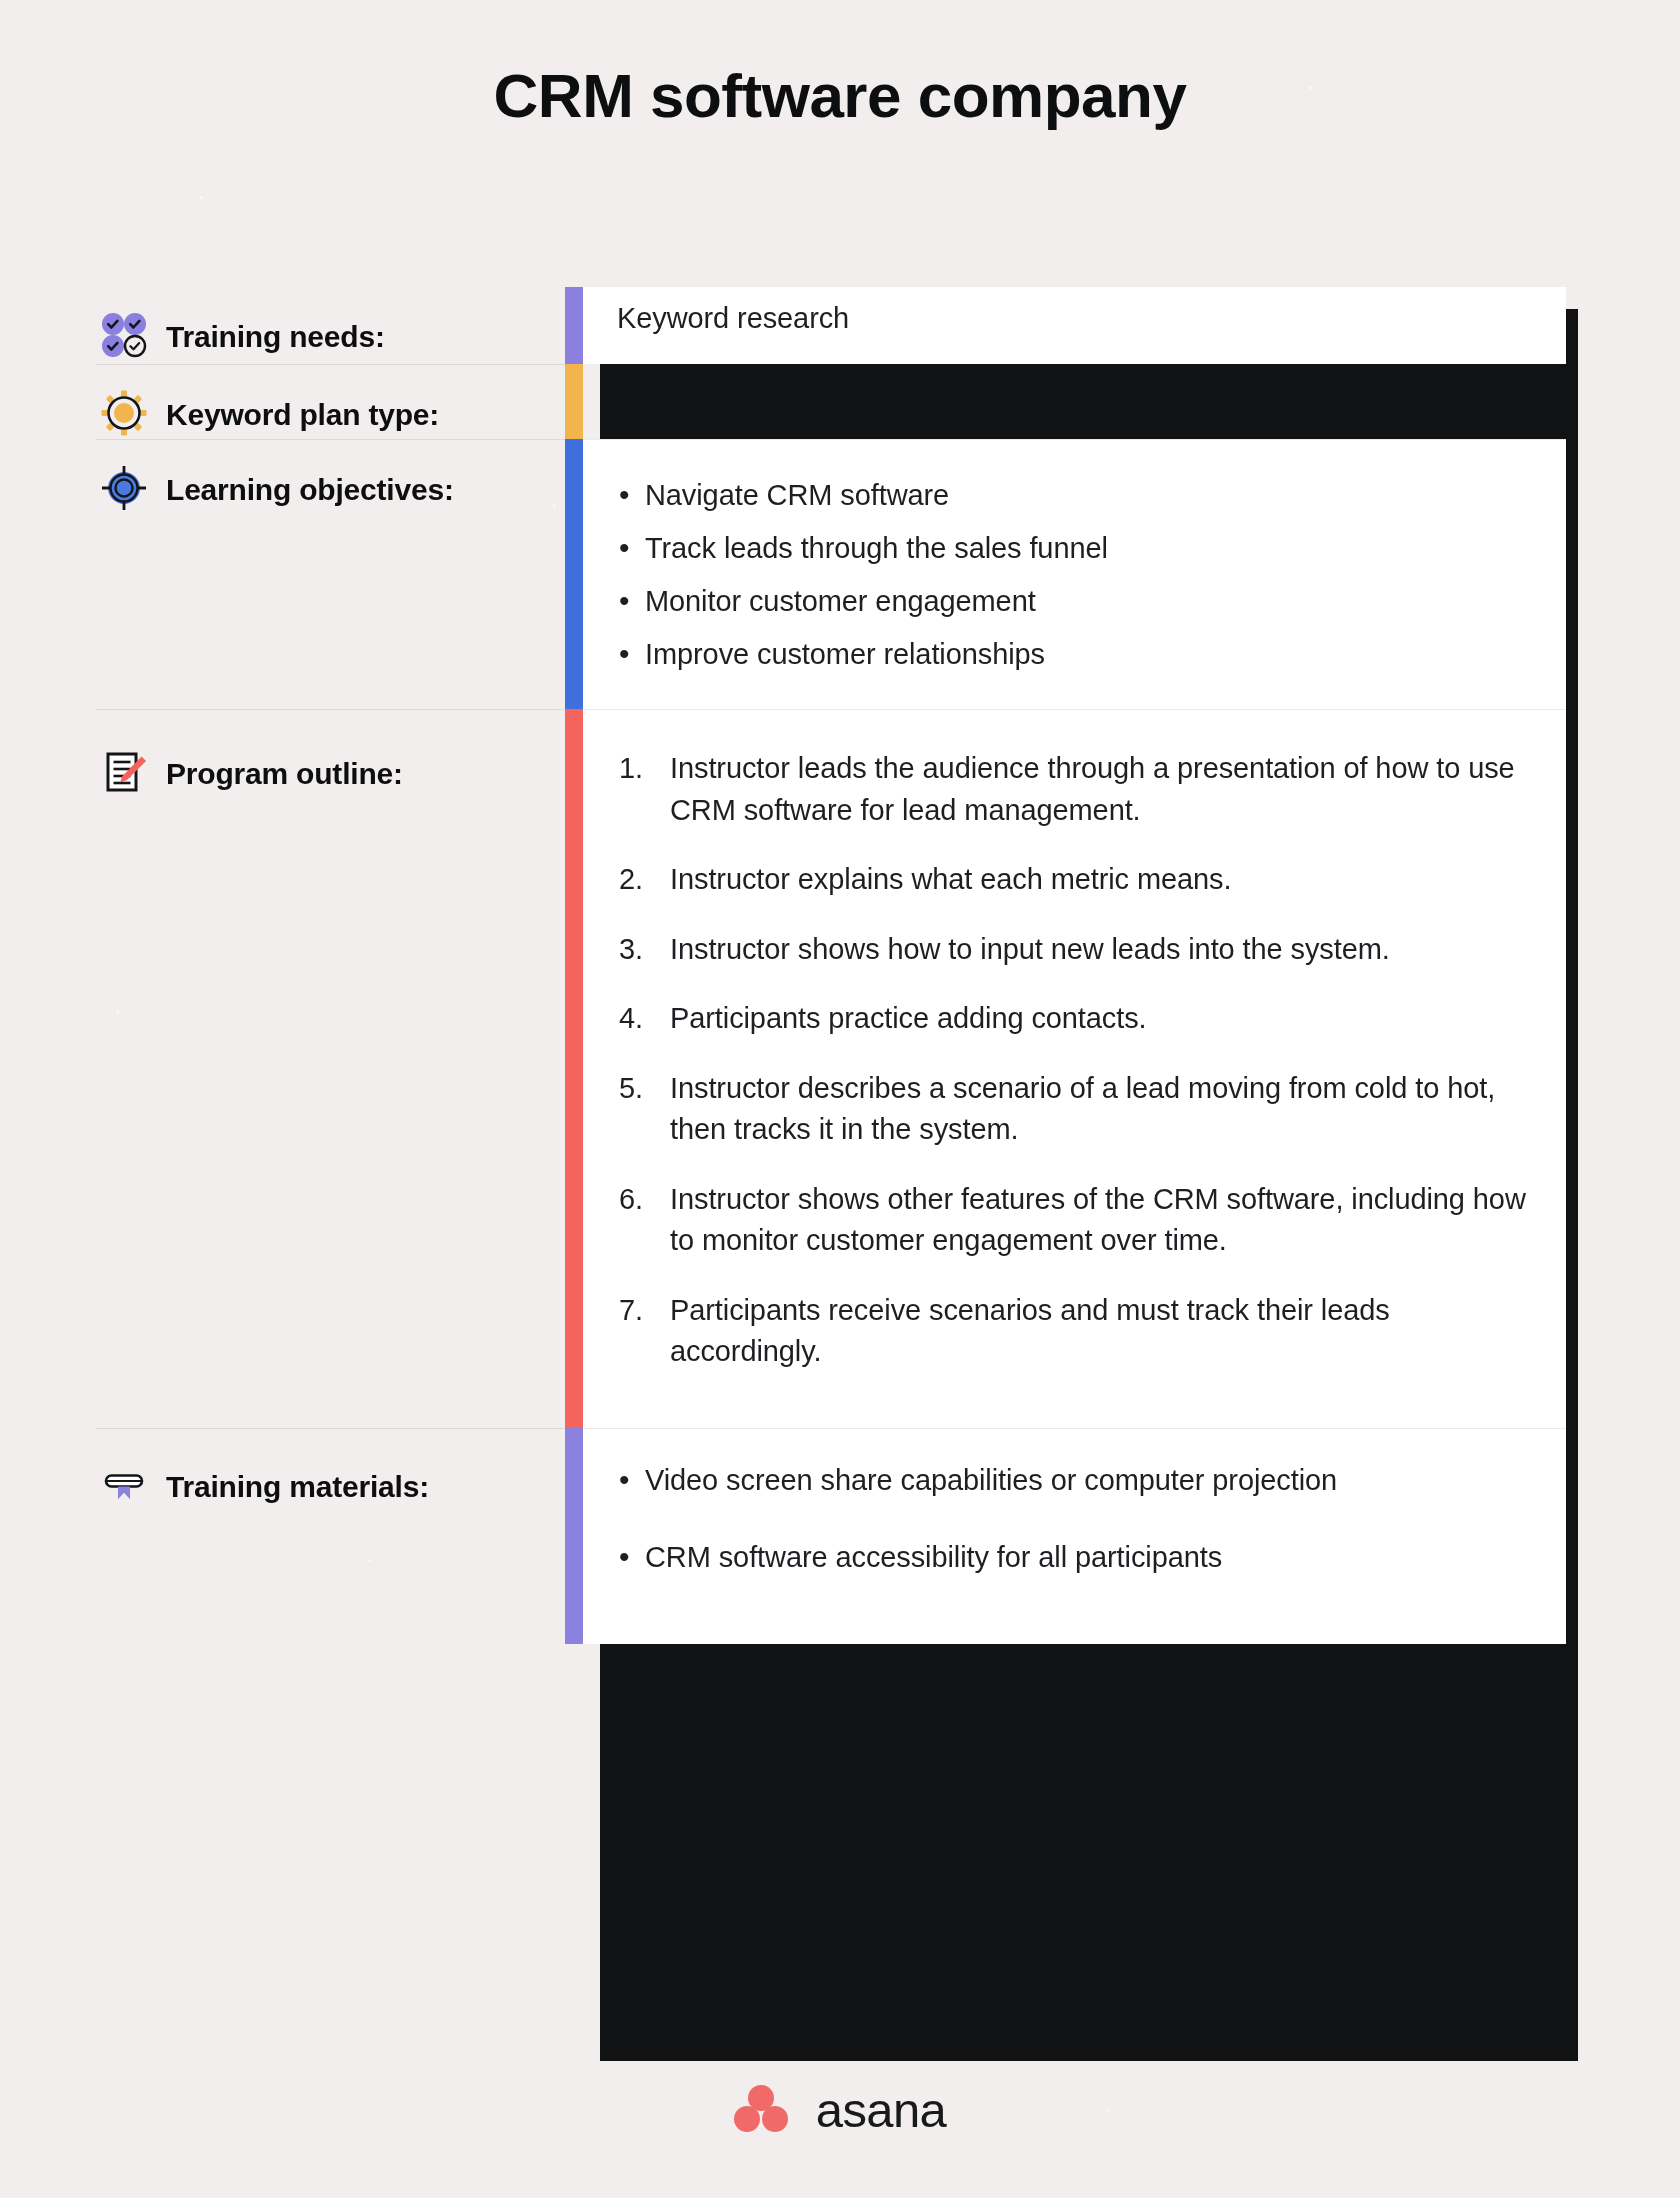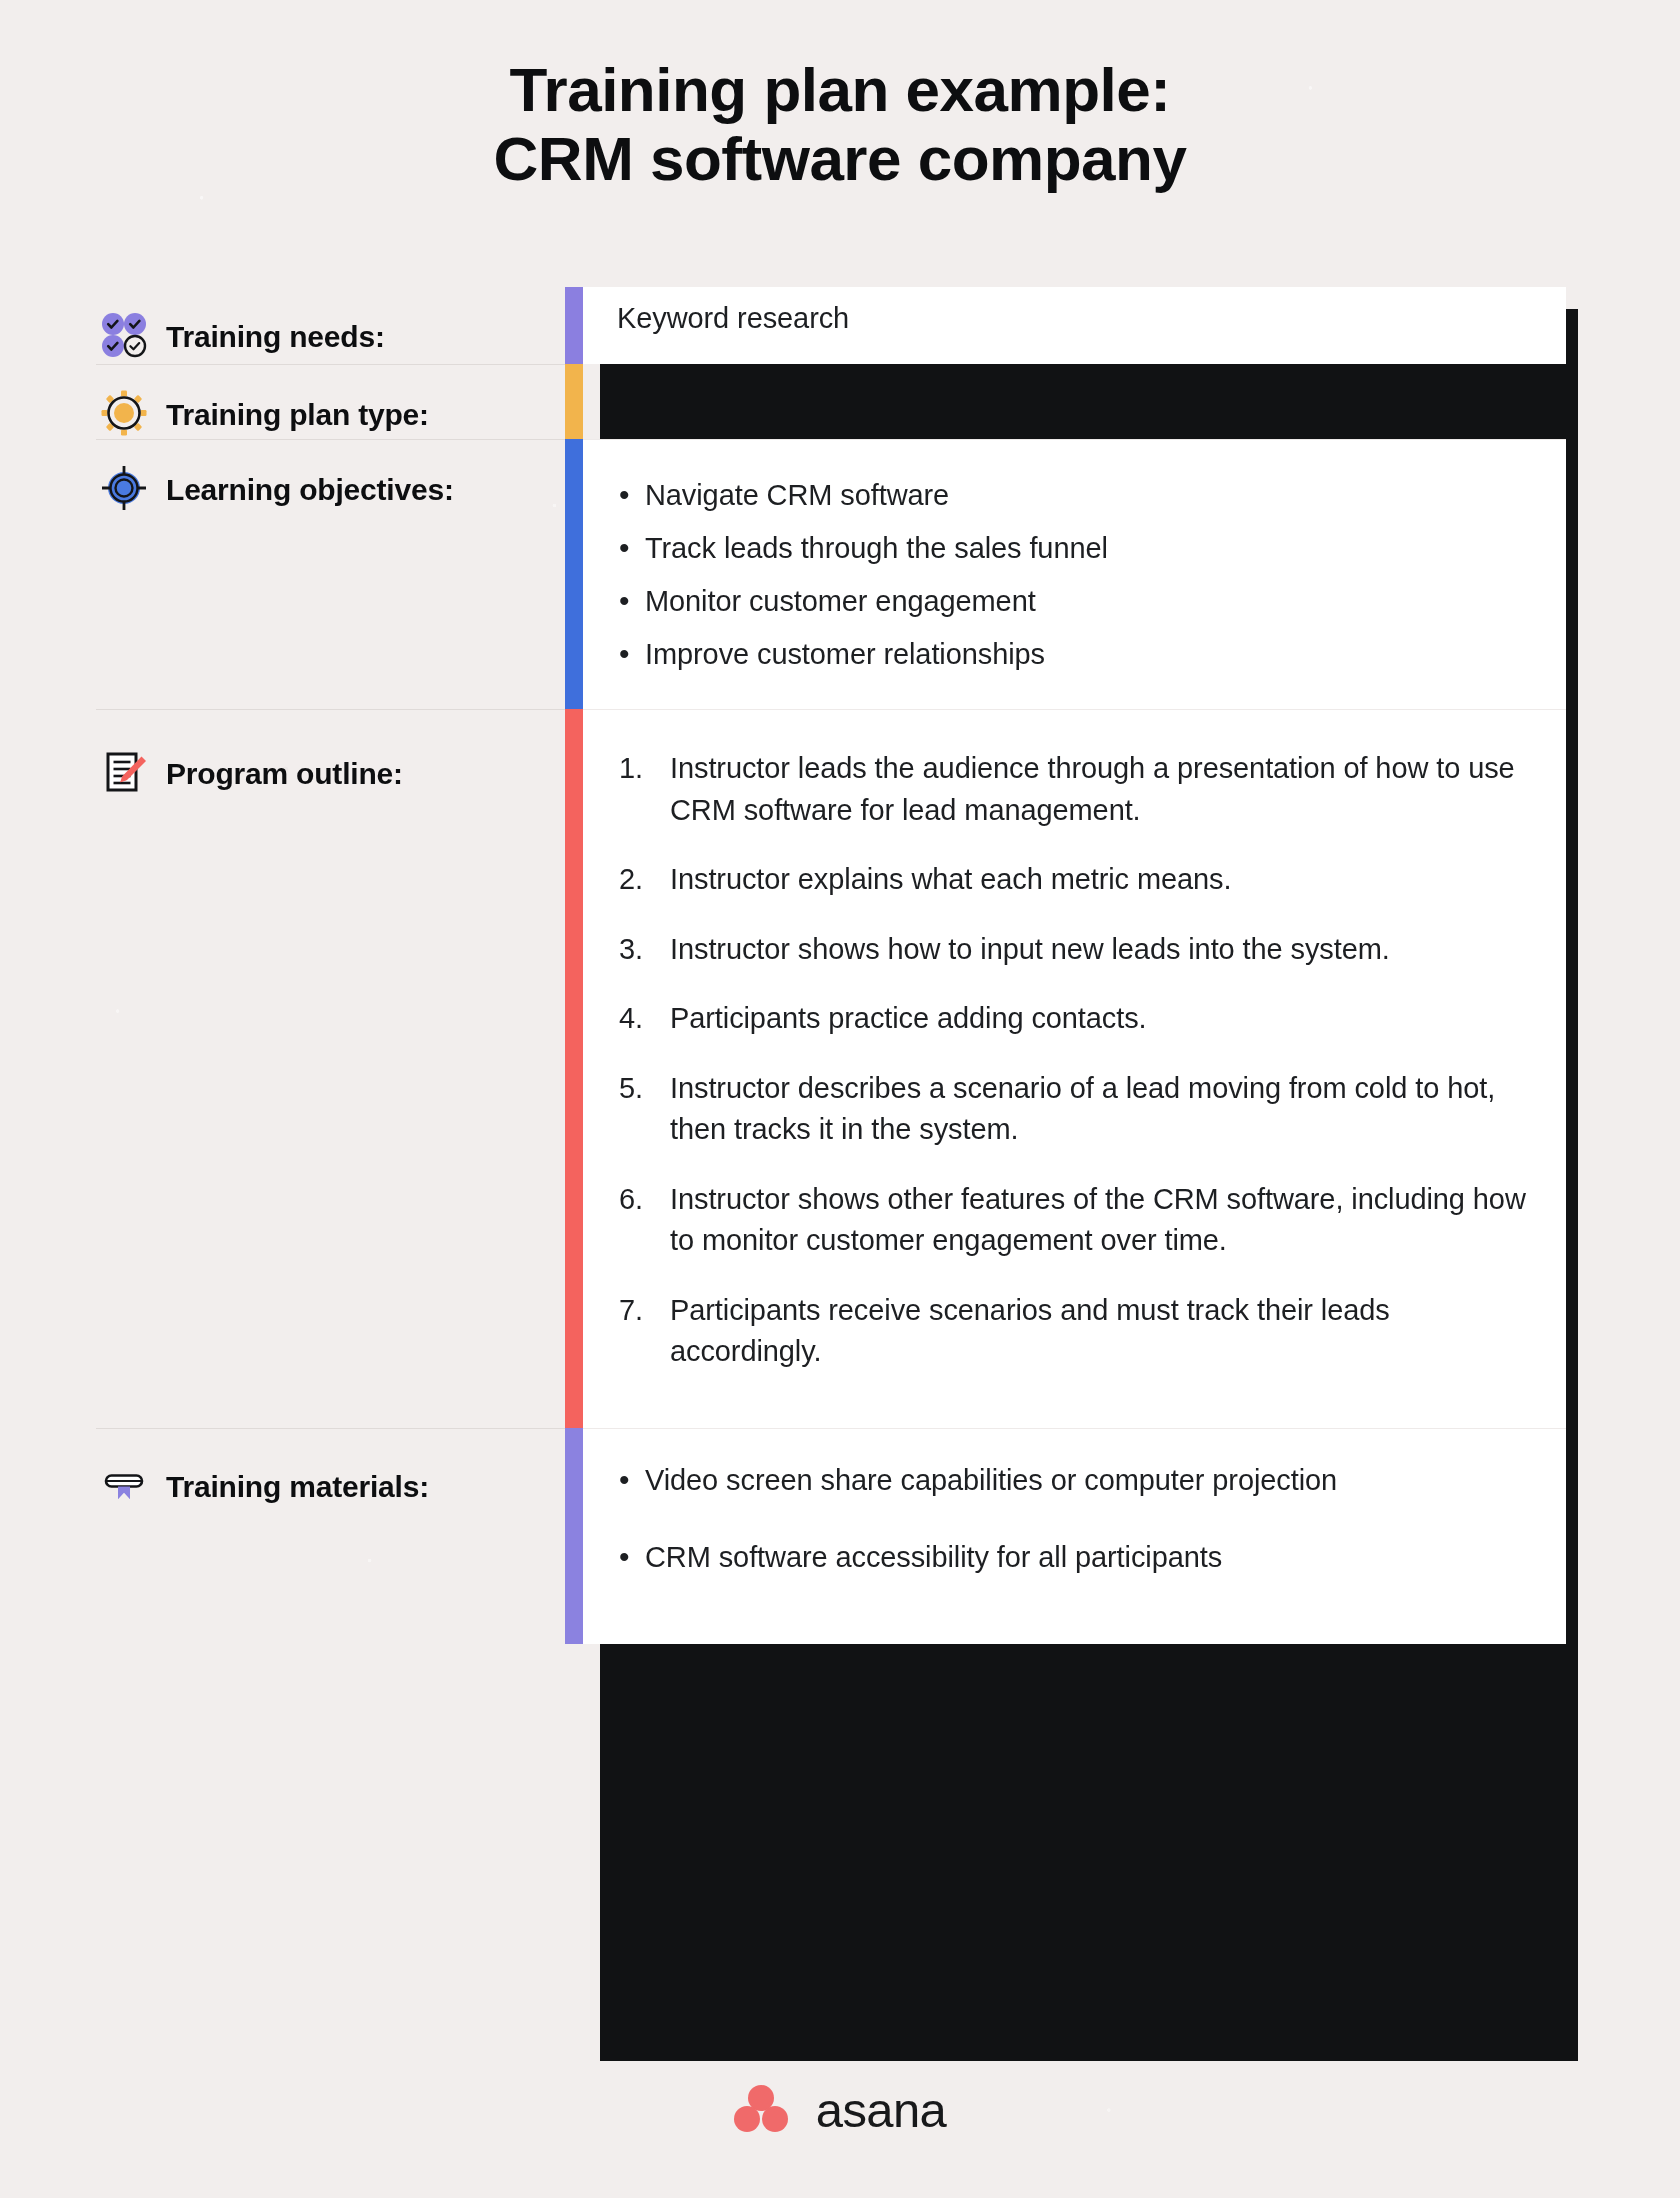--- a/index.html
+++ b/index.html
@@ -191,21 +191,20 @@
     letter-spacing: -0.6px;
     font-family: "Liberation Sans", sans-serif;
   }
 </style>
 </head>
 <body>
 
 <div id="page">
 
   <div id="title">
-    <span class="line line1">Training plan example:</span>
     <span class="line line2">CRM software company</span>
   </div>
 
   <div class="drop-shadow"></div>
 
   <div id="table">
 
     <div class="row">
       <div class="label-cell">
         <span class="icon-wrap">
@@ -239,21 +238,21 @@
               <rect x="40.5" y="21" width="6" height="6" rx="1.2"></rect>
               <rect x="7" y="7" width="6" height="6" rx="1.2" transform="rotate(-45 10 10)"></rect>
               <rect x="35" y="7" width="6" height="6" rx="1.2" transform="rotate(45 38 10)"></rect>
               <rect x="7" y="35" width="6" height="6" rx="1.2" transform="rotate(45 10 38)"></rect>
               <rect x="35" y="35" width="6" height="6" rx="1.2" transform="rotate(-45 38 38)"></rect>
             </g>
             <circle cx="24" cy="24" r="15.5" fill="none" stroke="#141518" stroke-width="2.6"></circle>
             <circle cx="24" cy="24" r="10" fill="#f2b44c"></circle>
           </svg>
         </span>
-        <span class="label-text">Training plan type:</span>
+        <span class="label-text">Keyword plan type:</span>
       </div>
       <div class="bar" style="background:#f2b44c"></div>
     </div>
 
     <div class="row">
       <div class="label-cell">
         <span class="icon-wrap">
           <svg width="48" height="48" viewBox="0 0 48 48">
             <circle cx="24" cy="24" r="16" fill="#4a7ae0"></circle>
             <circle cx="24" cy="24" r="13.5" fill="none" stroke="#141518" stroke-width="2.4"></circle>

